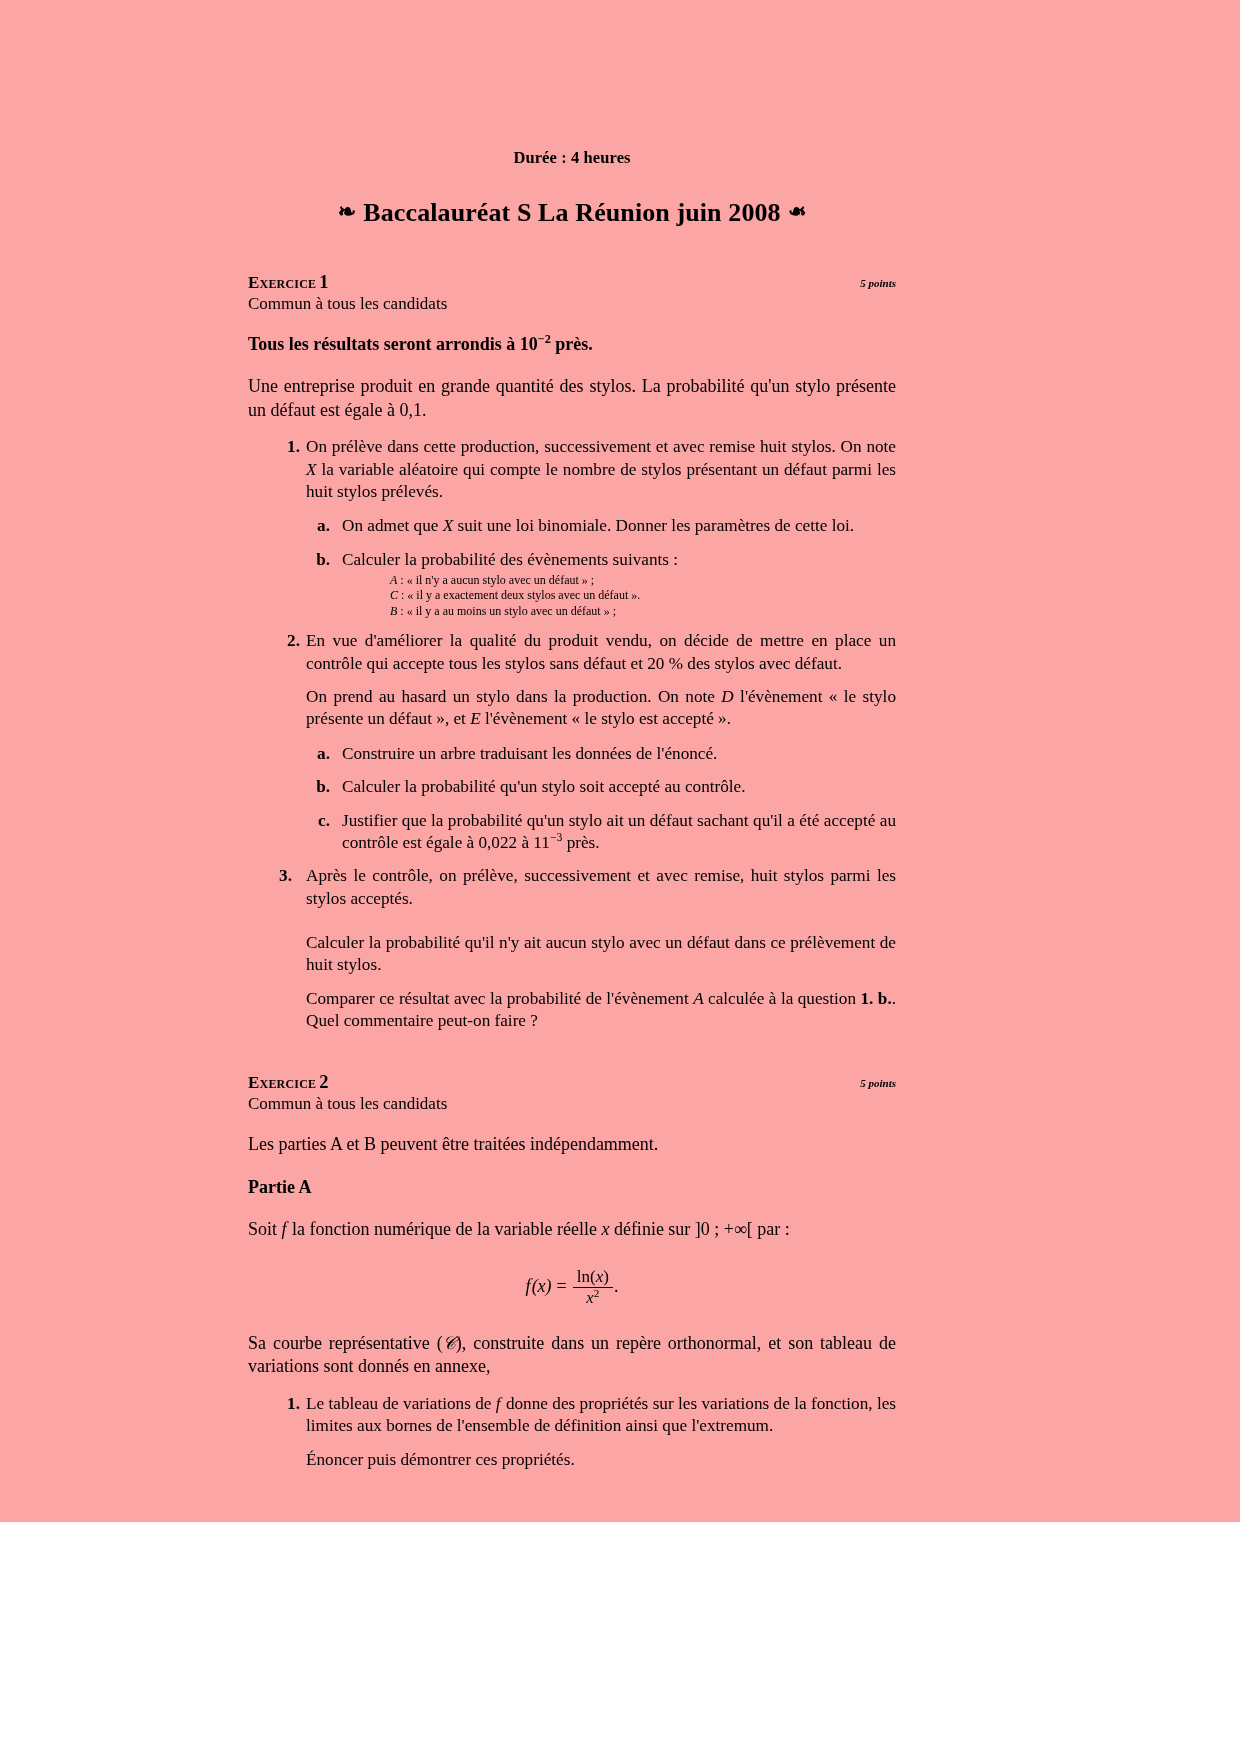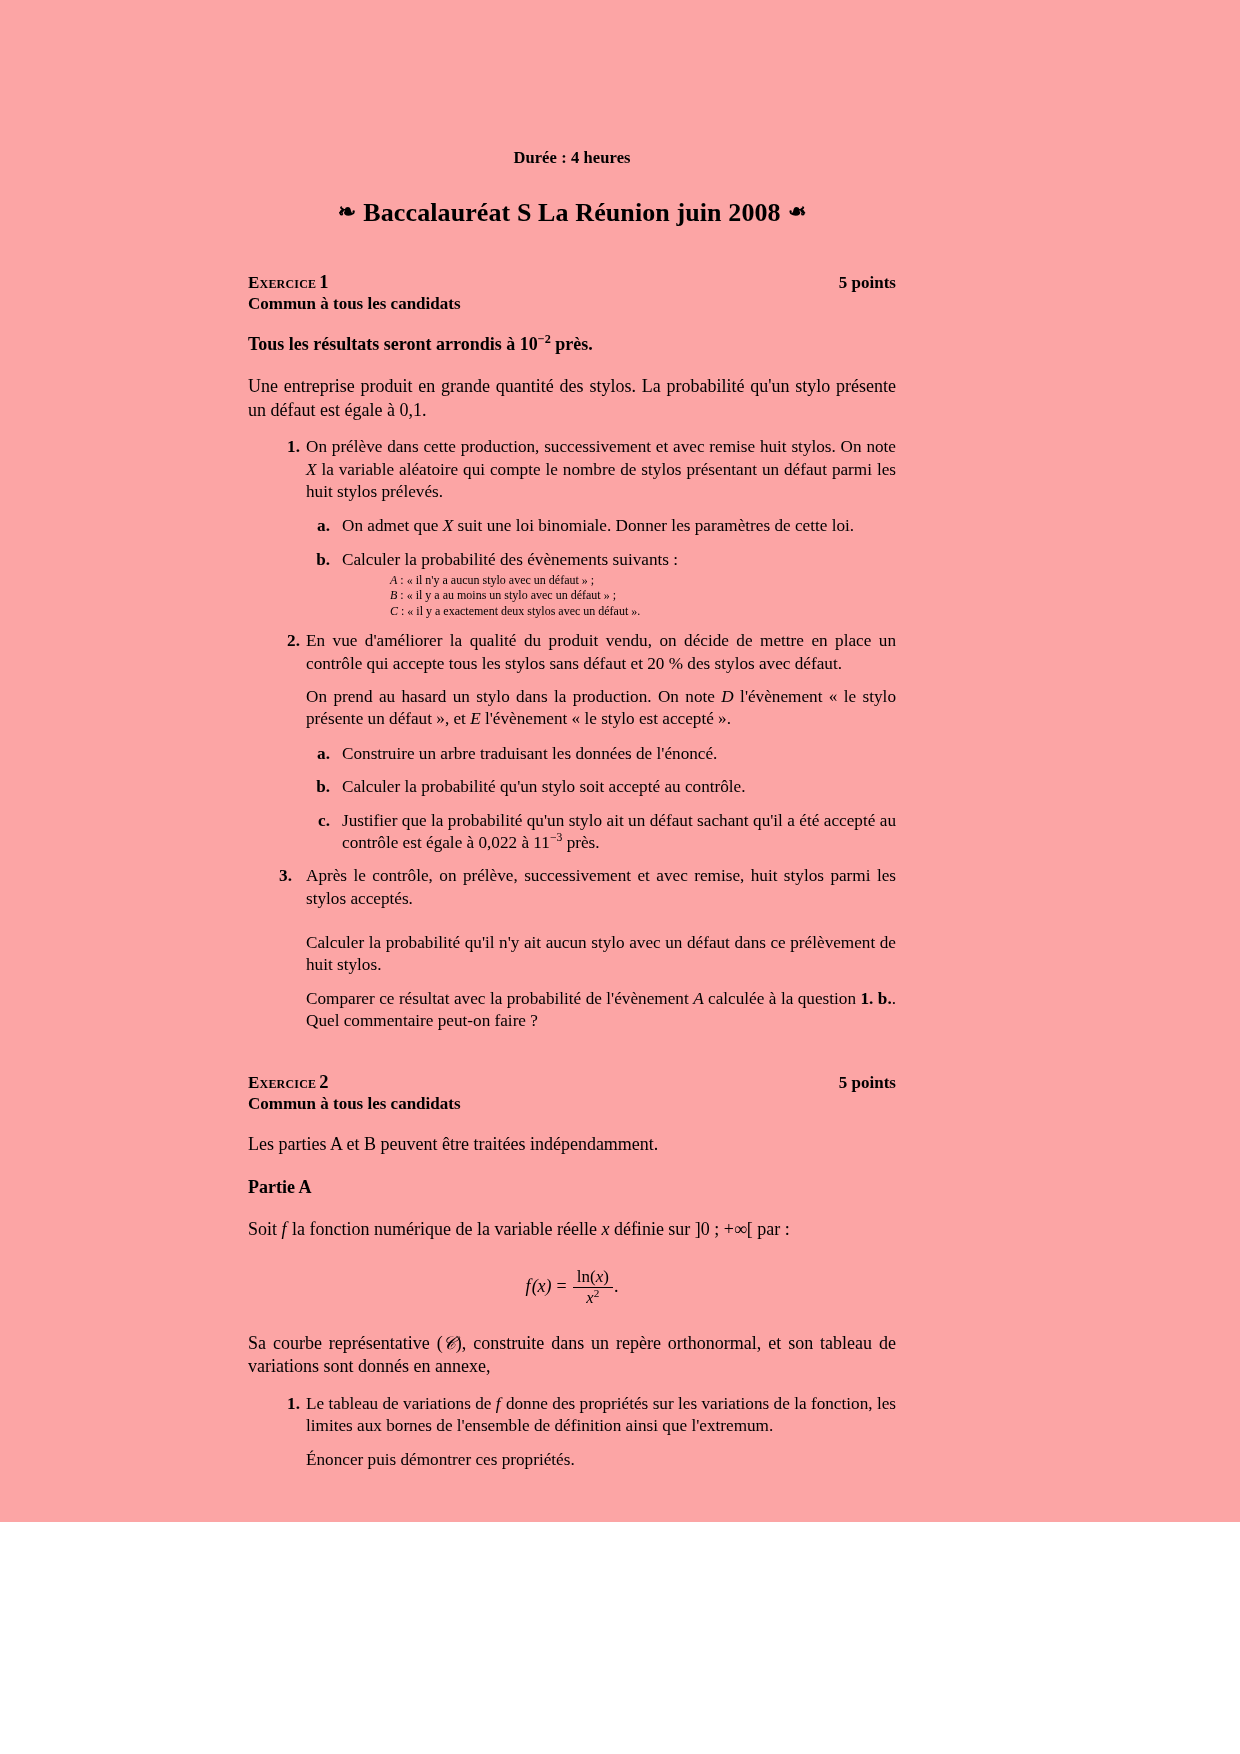--- a/index.html
+++ b/index.html
@@ -60,24 +60,25 @@
   }
   .ex-name {
     font-weight: bold;
     font-size: 17px;
     font-variant: small-caps;
     letter-spacing: .2px;
   }
   .ex-name .num { font-variant: normal; font-size: 18.5px; padding-left: 3px; }
   .ex-points {
     font-weight: bold;
-    font-size: 17px;
+    font-size: 11px;
+    font-style: italic;
   }
   .ex-sub {
-    font-weight: bold;
+    font-weight: normal;
     font-size: 17px;
     margin: 1px 0 0 0;
   }
 
   
   p.body {
     font-size: 18px;
     line-height: 1.30;
     margin: 19px 0 0 0;
     text-align: justify;
@@ -226,22 +227,22 @@
         <ol class="lvl2">
           <li>
             <span class="mk">a.</span>
             <span>On admet que </span><span class="mi">X</span><span> suit une loi binomiale. Donner les paramètres de cette loi.</span>
           </li>
           <li>
             <span class="mk">b.</span>
             <span>Calculer la probabilité des évènements suivants :</span>
             <ul class="events">
               <li><span class="mi">A</span><span> : « il n'y a aucun stylo avec un défaut » ;</span></li>
+              <li><span class="mi">C</span><span> : « il y a exactement deux stylos avec un défaut ».</span></li>
               <li><span class="mi">B</span><span> : « il y a au moins un stylo avec un défaut » ;</span></li>
-              <li><span class="mi">C</span><span> : « il y a exactement deux stylos avec un défaut ».</span></li>
             </ul>
           </li>
         </ol>
       </li>
 
       <li>
         <span class="mk">2.</span>
         <span>En vue d'améliorer la qualité du produit vendu, on décide de mettre en place un contrôle qui accepte tous les stylos sans défaut et 20 % des stylos avec défaut.</span>
 
         <p class="sub"><span>On prend au hasard un stylo dans la production. On note </span><span class="mi">D</span><span> l'évènement « le stylo présente un défaut », et </span><span class="mi">E</span><span> l'évènement « le stylo est accepté ».</span></p>

